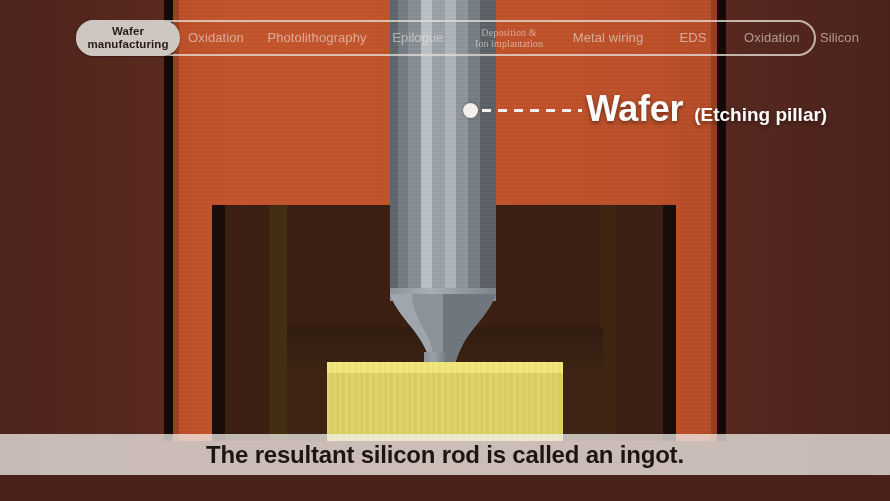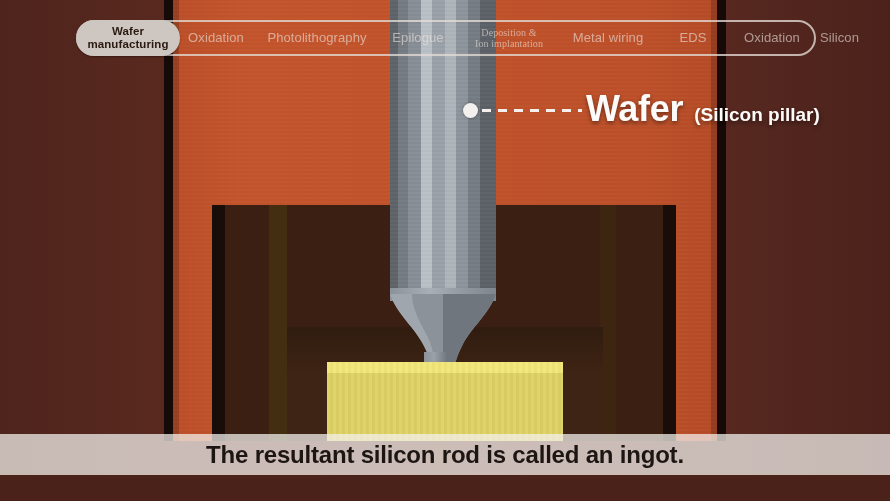--- a/index.html
+++ b/index.html
@@ -267,21 +267,21 @@
     <div class="nav-item" style="flex:0 0 92px">Metal wiring</div>
     <div class="nav-item" style="flex:0 0 62px">EDS</div>
     <div class="nav-item" style="flex:0 0 80px">Oxidation</div>
     <div class="nav-item" style="flex:1 1 auto">Silicon</div>
   </div>
 
   <div class="layer dot"></div>
   <div class="layer dash-line"></div>
   <div class="layer callout-text">
     <span class="callout-main">Wafer</span>
-    <span class="callout-sub">(Silicon pillar)</span>
+    <span class="callout-sub">(Etching pillar)</span>
   </div>
 
   <div class="layer subtitle-band">
     <span class="subtitle-text">The resultant silicon rod is called an ingot.</span>
   </div>
   <div class="layer bottom-fill"></div>
 
 </div>
 
 </body></html>

